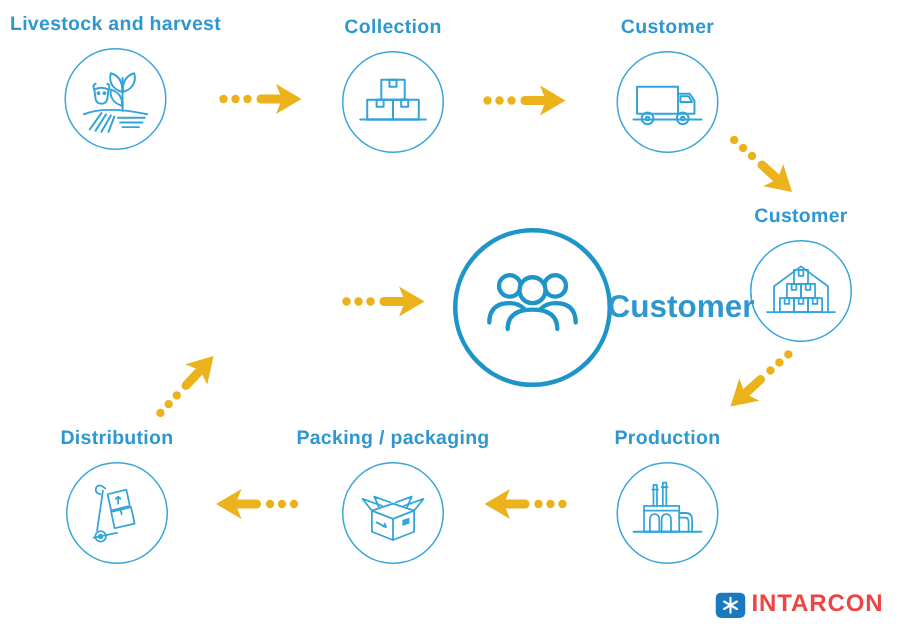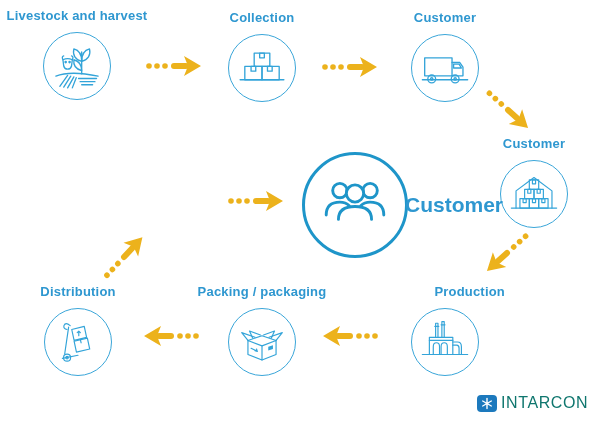--- a/index.html
+++ b/index.html
@@ -7,40 +7,40 @@
           font-family:"Liberation Sans", sans-serif;}
   .stage{position:absolute;text-align:center;}
   .stage-label{font-size:13px;font-weight:600;color:#2e97d0;letter-spacing:.2px;white-space:nowrap;}
   .circle{width:66px;height:66px;border:1.5px solid #3aa6d9;border-radius:50%;
           margin:9px auto 0;display:flex;align-items:center;justify-content:center;background:#fff;}
   .st-livestock{left:-8px;top:8px;width:170px;}
   .st-collection{left:202px;top:10px;width:120px;text-align:center;}
   .st-transport{left:385px;top:10px;width:120px;}
   .st-storage{left:474px;top:136px;width:120px;}
   .st-sale{left:109px;top:138px;width:120px;}
-  .st-production{left:385px;top:284px;width:120px;text-align:right;}
+  .st-production{left:385px;top:284px;width:120px;}
   .st-packing{left:177px;top:284px;width:170px;}
   .st-distribution{left:8px;top:284px;width:140px;}
 
   .customer-circle{position:absolute;left:302px;top:152px;width:100px;height:100px;
           border:3px solid #1e95c9;border-radius:50%;display:flex;align-items:center;justify-content:center;background:#fff;}
   .customer-label{position:absolute;left:405px;top:193px;font-size:21px;font-weight:600;color:#2e97d0;}
 
   .arrow{position:absolute;width:60px;height:26px;}
   .a1{left:144px;top:53px;}
   .a2{left:320px;top:54px;}
   .a3{left:478px;top:97px;transform:rotate(42deg);}
   .a4{left:477px;top:240px;transform:rotate(138deg);}
   .a5{left:320px;top:323px;transform:rotate(180deg);}
   .a6{left:141px;top:323px;transform:rotate(180deg);}
   .a7{left:94px;top:244px;transform:rotate(-47deg);}
   .a8{left:226px;top:188px;}
 
   .logo{position:absolute;left:477px;top:394px;display:flex;align-items:center;gap:4px;}
-  .logo-text{font-size:16px;font-weight:normal;color:#0f766e;letter-spacing:.6px;}
+  .logo-text{font-size:16px;font-weight:bold;color:#ef4444;letter-spacing:.6px;}
 
   .icon{stroke:#33a4d9;fill:none;stroke-width:1.7;stroke-linecap:round;stroke-linejoin:round;}
 </style>
 </head>
 <body>
 
 <div class="canvas">
 
   <div class="stage st-livestock">
     <div class="stage-label">Livestock and harvest</div>

